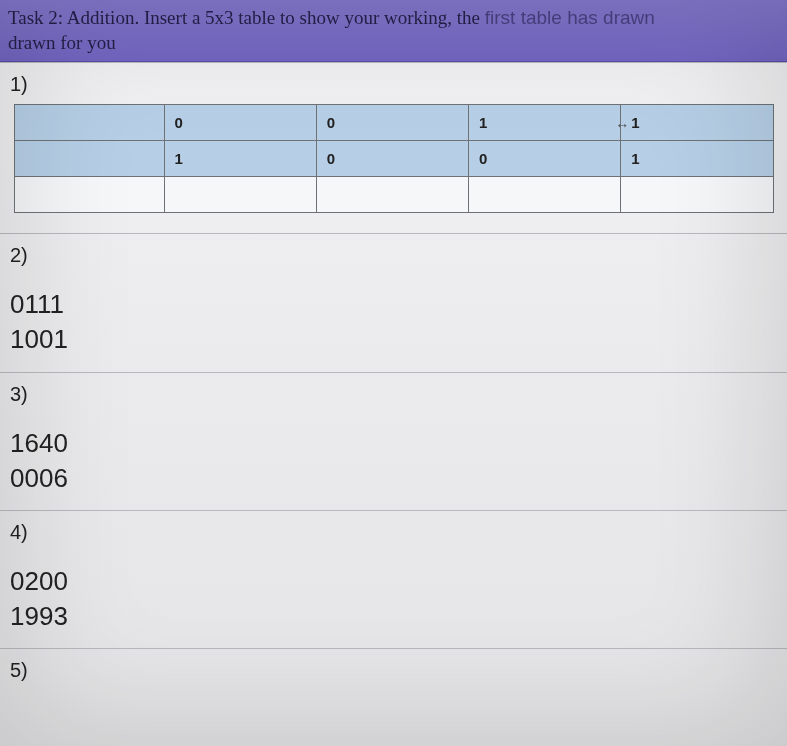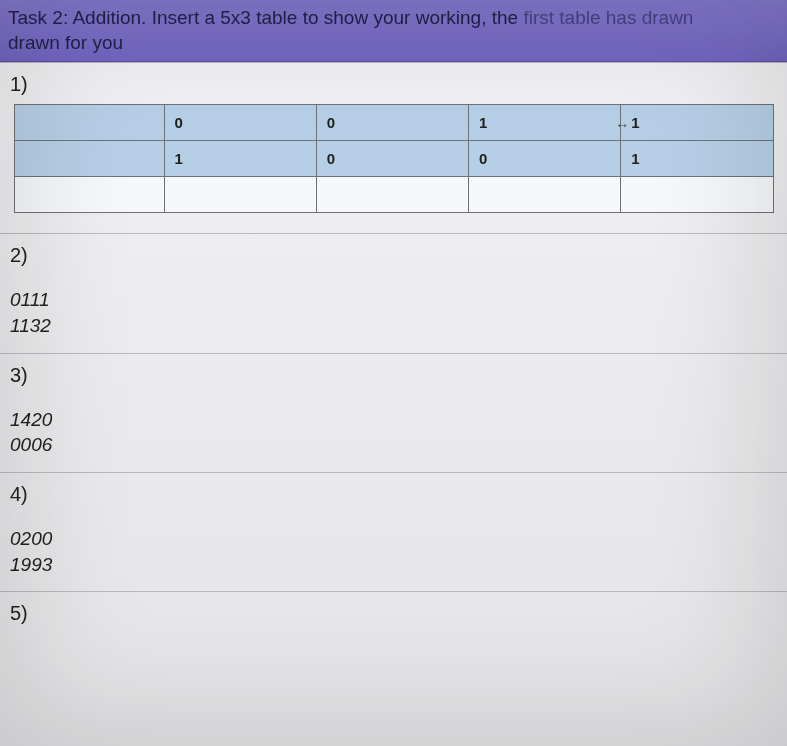--- a/index.html
+++ b/index.html
@@ -20,39 +20,38 @@
   }
   .header {
     background: #7b6fc9;
     background: linear-gradient(180deg, #8478cc 0%, #7265c2 100%);
     color: #1f1f44;
     padding: 6px 8px 6px 8px;
     font-size: 19px;
     line-height: 1.3;
     border-bottom: 1px solid #5a4fa8;
   }
-  .header .t1 { color: #24214a; }
+  .header .t1 { color: #24214a; font-family: Liberation Serif, serif; }
   .header .t2 { color: #3e3773; opacity: 0.82; }
   .section {
     border-top: 1px solid #b9b9bd;
     padding: 10px 8px 14px 8px;
   }
   .section:first-of-type { border-top: none; }
   .qnum {
     font-size: 20px;
     color: #222;
     margin: 0 0 8px 2px;
   }
   .binlines {
     margin-left: 2px;
     margin-top: 20px;
-    font-size: 19px;
+    font-size: 26px;
     color: #222;
     line-height: 1.35;
-    font-style: italic;
   }
   .addition-table {
     width: 760px;
     margin: 4px auto 6px auto;
     border-collapse: collapse;
     table-layout: fixed;
   }
   .addition-table td {
     border: 1px solid #6e7276;
     height: 36px;
@@ -131,28 +130,28 @@
         <td></td>
       </tr>
     </tbody>
       </table>
   </div>
 
   <div class="section">
     <div class="qnum">2)</div>
     <div class="binlines">
       <div>0111</div>
-      <div>1132</div>
+      <div>1001</div>
     </div>
   </div>
 
   <div class="section">
     <div class="qnum">3)</div>
     <div class="binlines">
-      <div>1420</div>
+      <div>1640</div>
       <div>0006</div>
     </div>
   </div>
 
   <div class="section">
     <div class="qnum">4)</div>
     <div class="binlines">
       <div>0200</div>
       <div>1993</div>
     </div>

